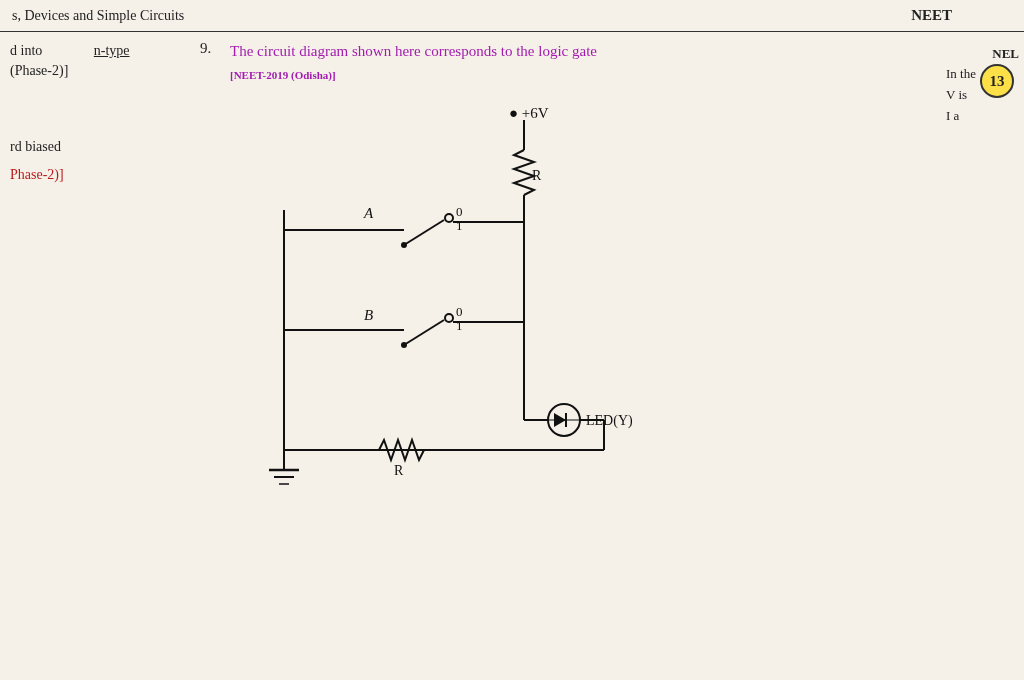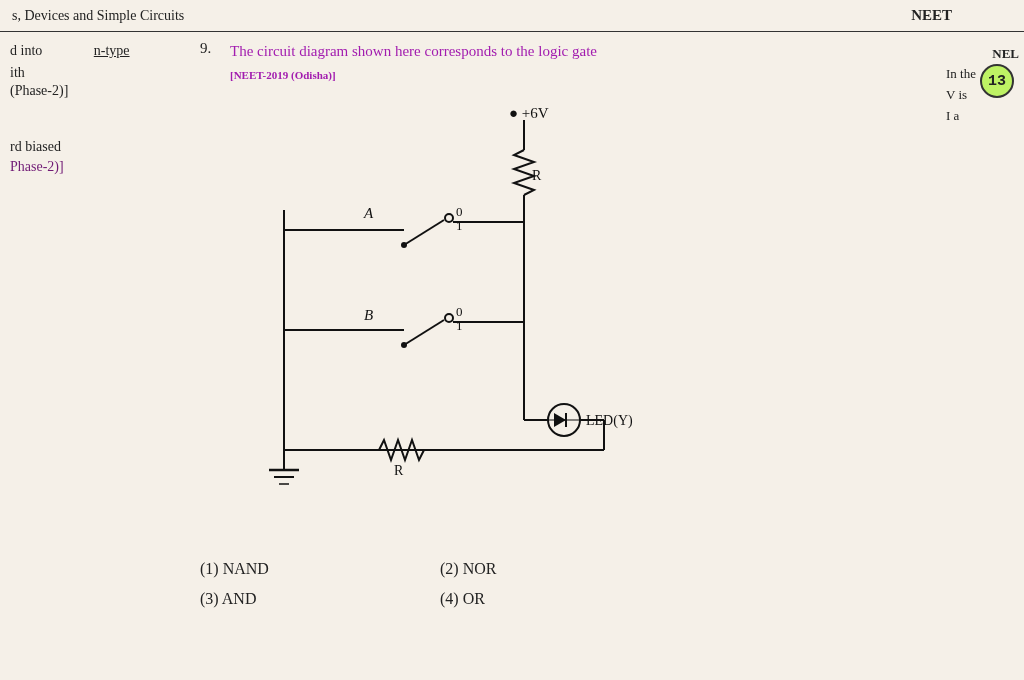--- a/index.html
+++ b/index.html
@@ -76,27 +76,27 @@
 
     .left-text-bus {
       font-size: 14px;
       color: #222;
       margin-top: 20px;
     }
 
     .left-text-biased {
       font-size: 14px;
       color: #222;
-      margin-top: 40px;
+      margin-top: 60px;
     }
 
     .left-text-phase2 {
       font-size: 14px;
-      color: #701a75;
-      margin-top: 4px;
+      color: #b91c1c;
+      margin-top: 12px;
     }
 
     .question-line {
       display: flex;
       align-items: flex-start;
       margin-bottom: 16px;
     }
 
     .question-number {
       font-size: 15px;
@@ -163,28 +163,27 @@
     }
 
     .circle-13 {
       position: absolute;
       top: 20px;
       right: 10px;
       width: 34px;
       height: 34px;
       border-radius: 50%;
       border: 2px solid #333;
-      background: #bef264;
+      background: #fde047;
       display: flex;
       align-items: center;
       justify-content: center;
       font-size: 15px;
       font-weight: bold;
       color: #222;
-      font-family: Liberation Mono, monospace;
     }
 
     .right-side-text {
       position: absolute;
       top: 20px;
       right: 48px;
       font-size: 13px;
       color: #222;
       line-height: 1.6;
     }
@@ -202,21 +201,20 @@
 
   <div class="header-bar">
     <span class="header-chapter">s, Devices and Simple Circuits</span>
     <span class="header-neet">NEET</span>
   </div>
 
   <div class="left-col">
     <div class="left-text-1">
       d into <span class="underline">n-type</span>
     </div>
-    <div class="left-text-2">ith</div>
     <div class="left-text-phase">(Phase-2)]</div>
     <div class="left-text-biased">rd biased</div>
     <div class="left-text-phase2">Phase-2)]</div>
   </div>
 
   <div style="position:absolute; top:40px; left:200px; right:130px;">
     <div class="question-line">
       <span class="question-number">9.</span>
       <span class="question-text">
         <span>The circuit diagram shown here corresponds to the logic gate</span>
@@ -297,26 +295,20 @@
       <line x1="65" y1="370" x2="95" y2="370" stroke="#111" stroke-width="2.5"></line>
       <line x1="70" y1="377" x2="90" y2="377" stroke="#111" stroke-width="2"></line>
       <line x1="75" y1="384" x2="85" y2="384" stroke="#111" stroke-width="1.5"></line>
 
       <line x1="80" y1="110" x2="80" y2="130" stroke="#111" stroke-width="2"></line>
 
       <line x1="80" y1="130" x2="80" y2="230" stroke="#111" stroke-width="2"></line>
     </svg>
   </div>
 
-  <div class="options-area">
-    <div class="option-item">(1)  NAND</div>
-    <div class="option-item">(2)  NOR</div>
-    <div class="option-item">(3)  AND</div>
-    <div class="option-item">(4)  OR</div>
-  </div>
 
   <div class="right-corner">
     <div class="neel-text">NEL</div>
     <div class="circle-13">13</div>
     <div class="right-side-text">
       <div>In the</div>
       <div>V  is</div>
       <div>I  a</div>
     </div>
   </div>

